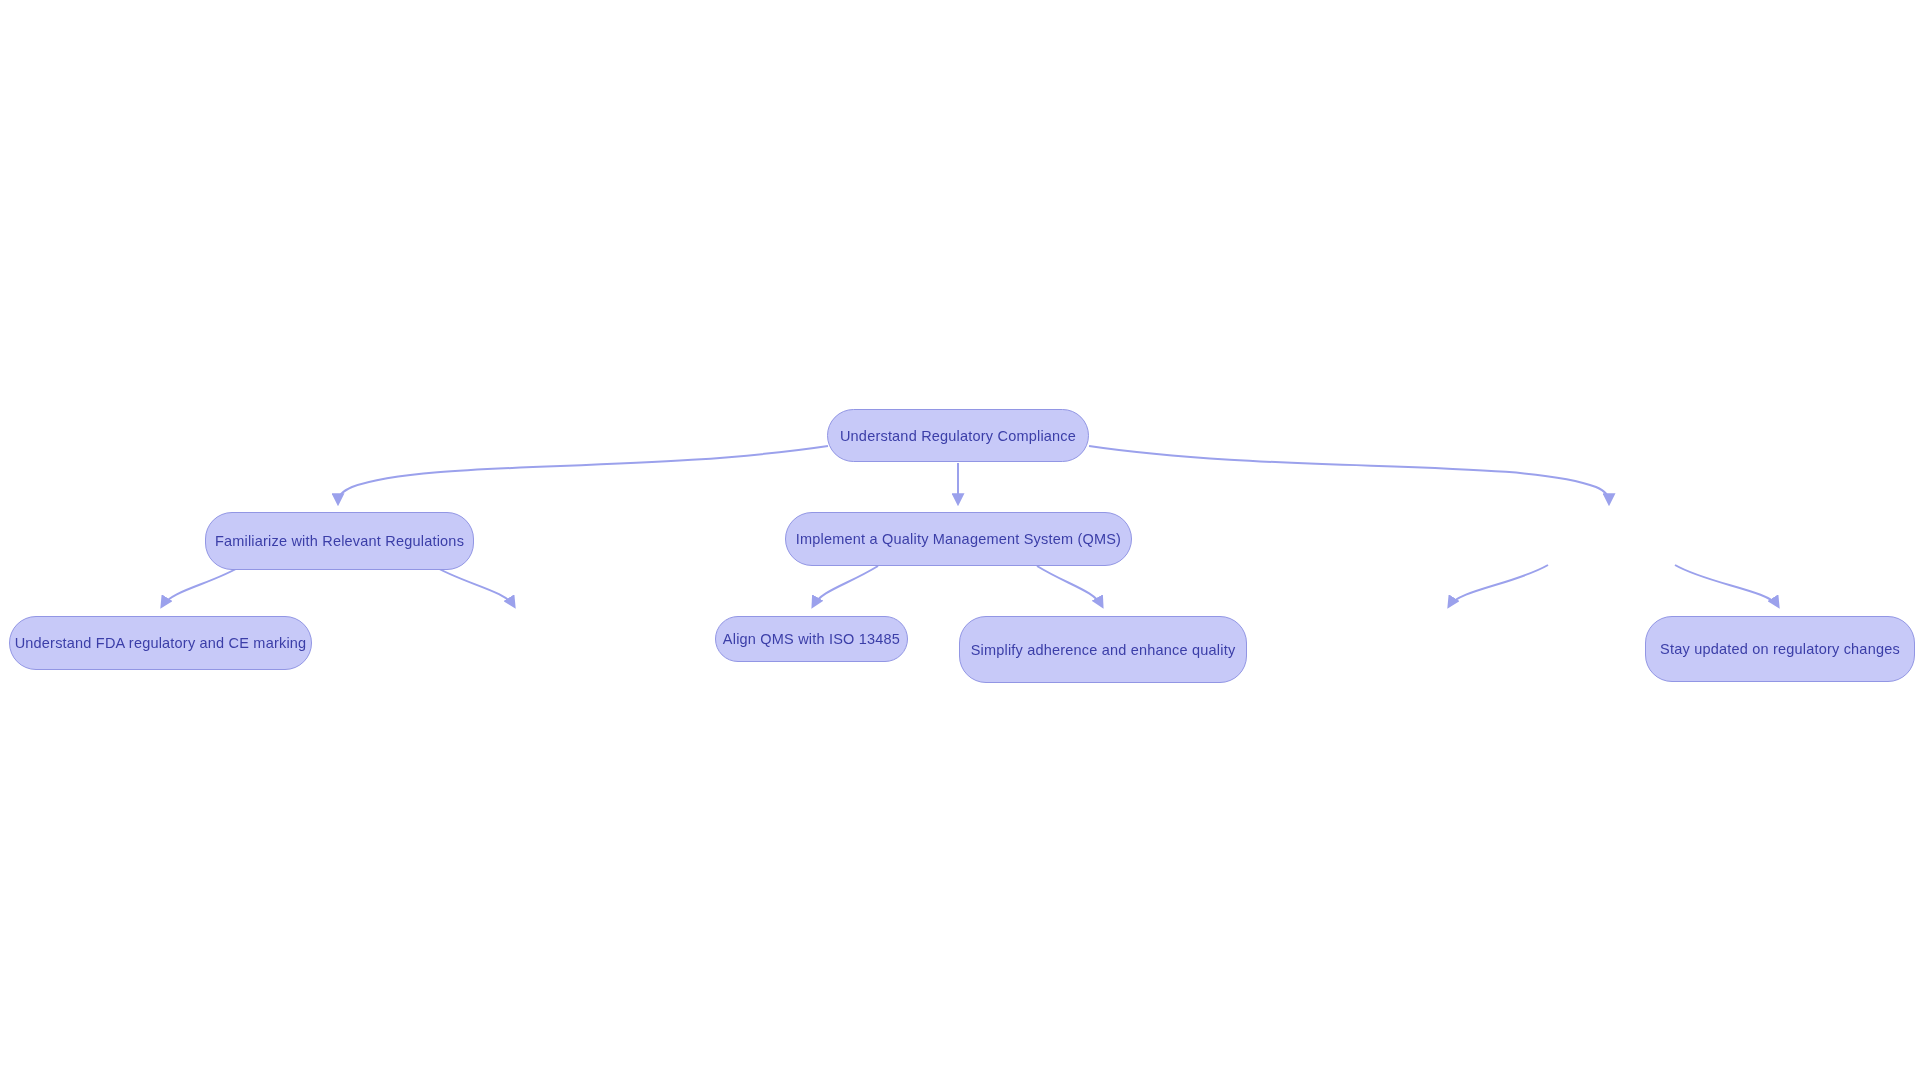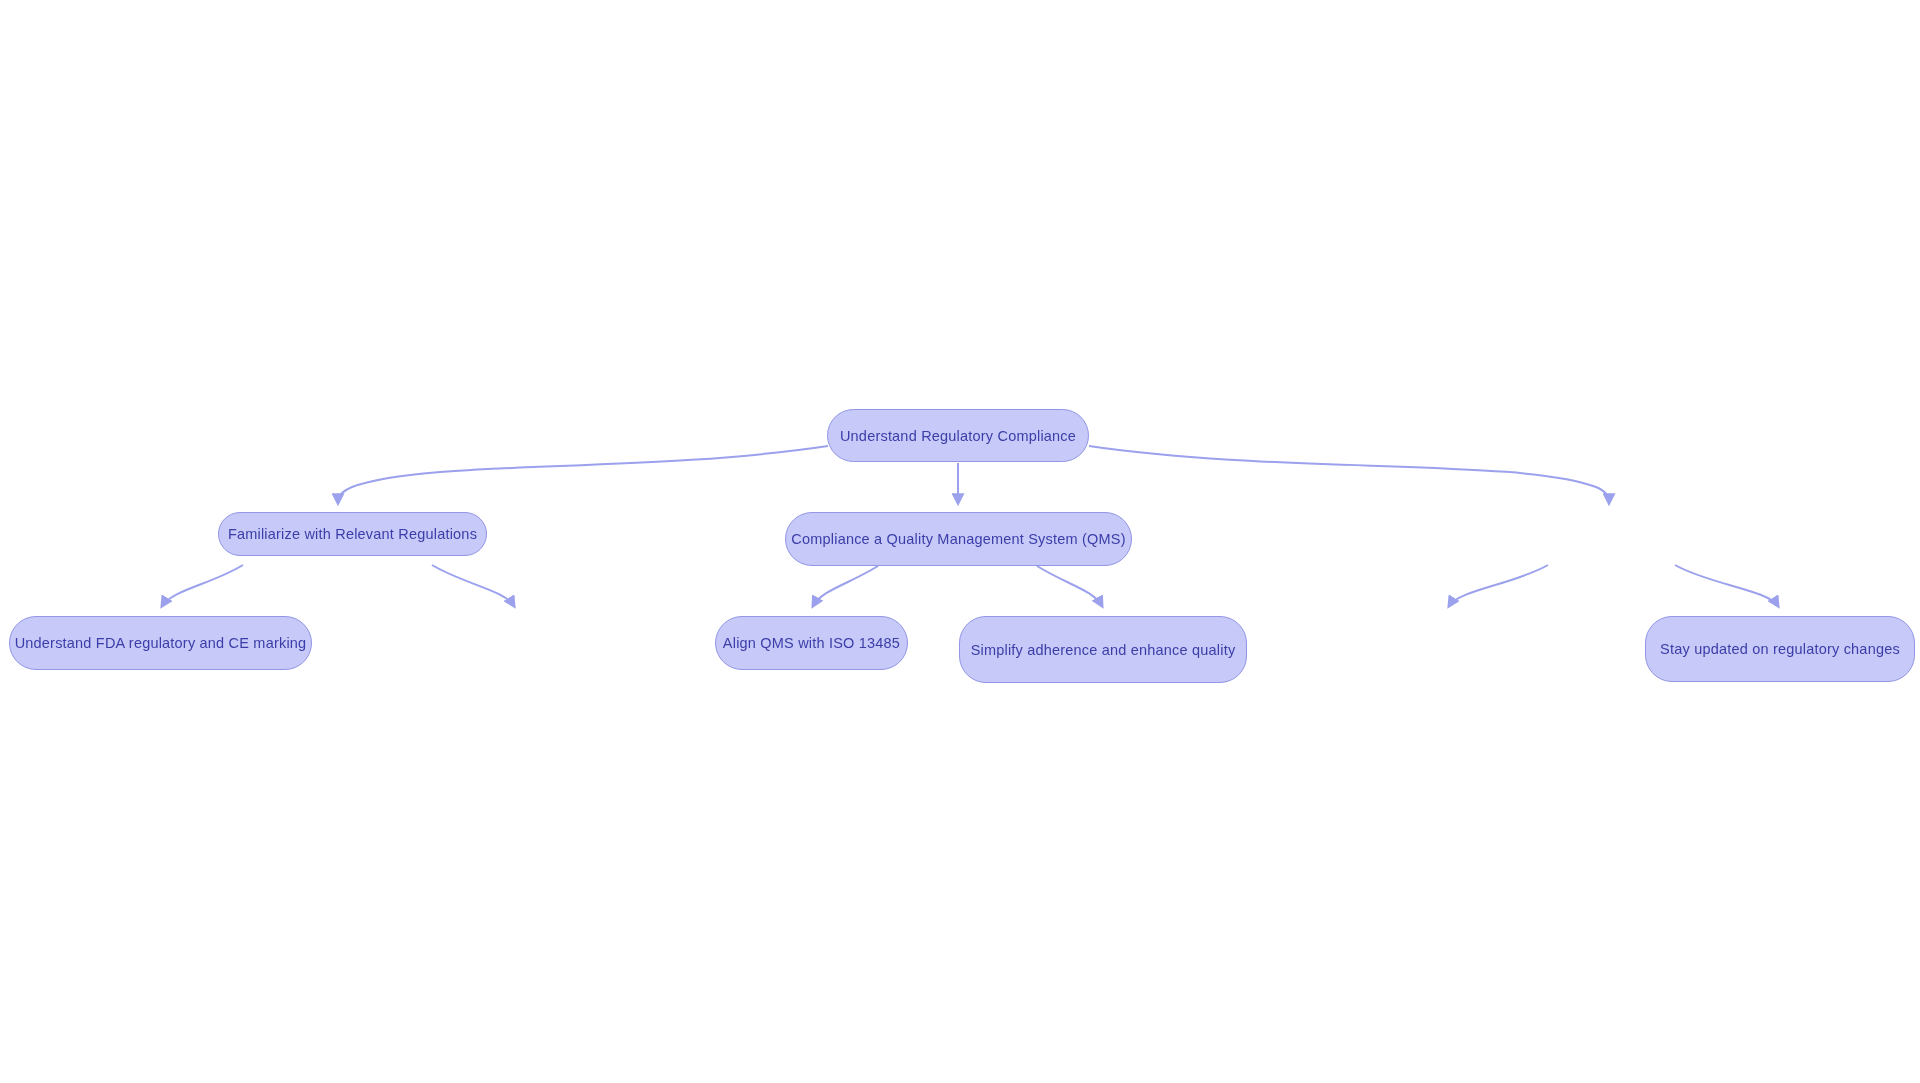--- a/index.html
+++ b/index.html
@@ -61,35 +61,35 @@
     <path class="edge" d="M 878 566 C 847 585 822 590 813 606" marker-end="url(#arrow)"></path>
     <path class="edge" d="M 1037 566 C 1068 585 1093 590 1102 606" marker-end="url(#arrow)"></path>
     <path class="edge" d="M 1548 565 C 1515 584 1459 590 1449 606" marker-end="url(#arrow)"></path>
     <path class="edge" d="M 1675 565 C 1708 584 1768 590 1778 606" marker-end="url(#arrow)"></path>
   </svg>
 
   <div class="node" style="left:827px; top:409px; width:262px; height:53px;">
     <span>Understand Regulatory Compliance</span>
   </div>
 
-  <div class="node" style="left:218px; top:512px; width:269px; height:44px;">
+  <div class="node" style="left:205px; top:512px; width:269px; height:58px;">
     <span>Familiarize with Relevant Regulations</span>
   </div>
 
   <div class="node" style="left:785px; top:512px; width:347px; height:54px;">
-    <span>Compliance a Quality Management System (QMS)</span>
+    <span>Implement a Quality Management System (QMS)</span>
   </div>
 
 
   <div class="node" style="left:9px; top:616px; width:303px; height:54px;">
     <span>Understand FDA regulatory and CE marking</span>
   </div>
 
 
-  <div class="node" style="left:715px; top:616px; width:193px; height:54px;">
+  <div class="node" style="left:715px; top:616px; width:193px; height:46px;">
     <span>Align QMS with ISO 13485</span>
   </div>
 
   <div class="node" style="left:959px; top:616px; width:288px; height:67px;">
     <span>Simplify adherence and enhance quality</span>
   </div>
 
 
   <div class="node" style="left:1645px; top:616px; width:270px; height:66px;">
     <span>Stay updated on regulatory changes</span>

